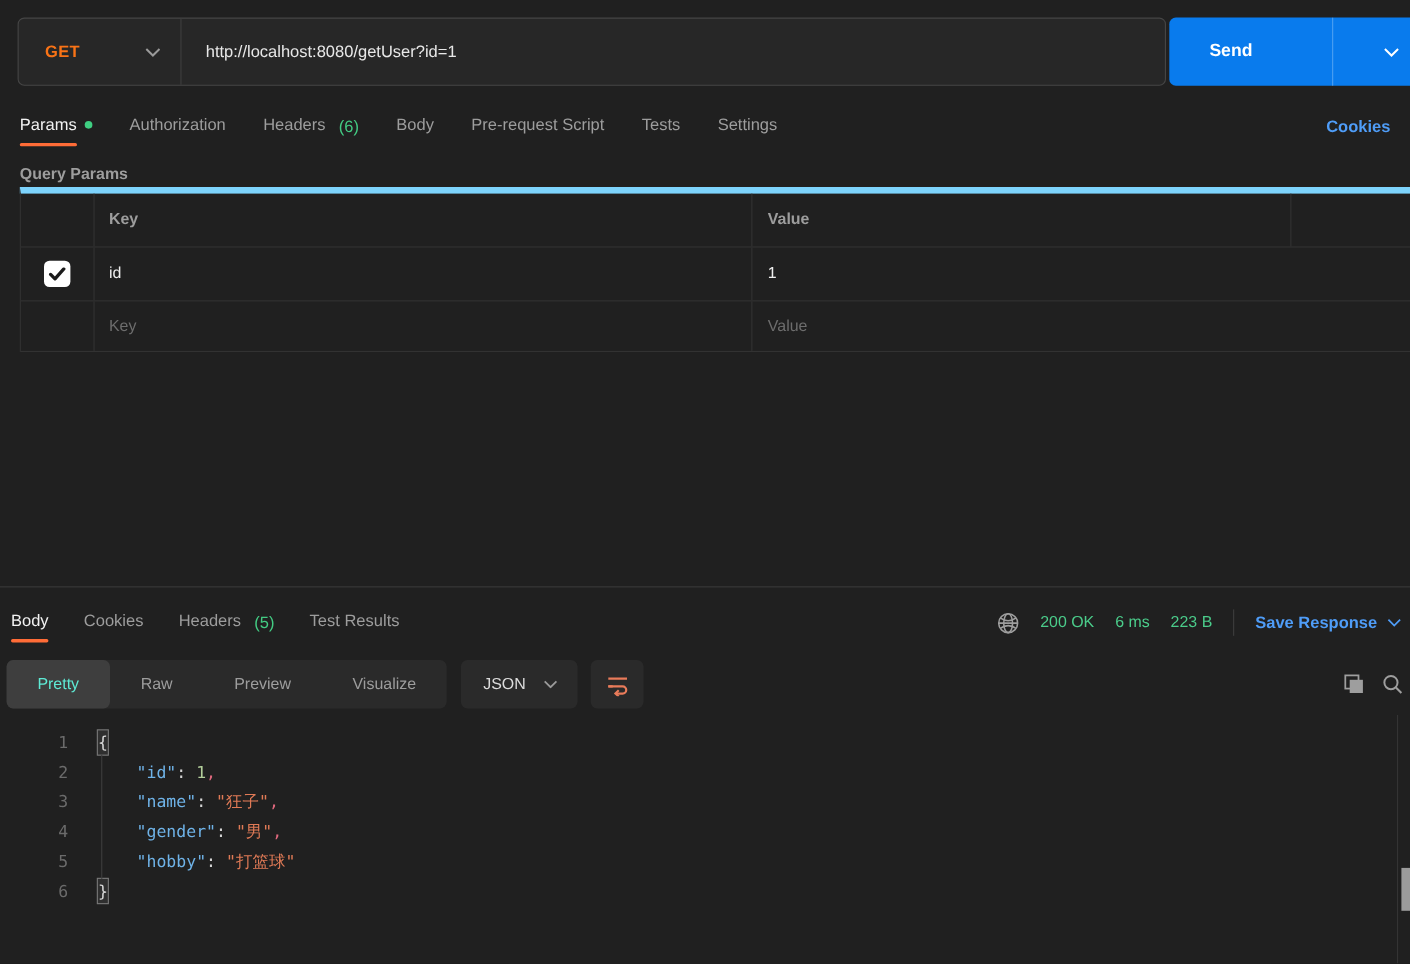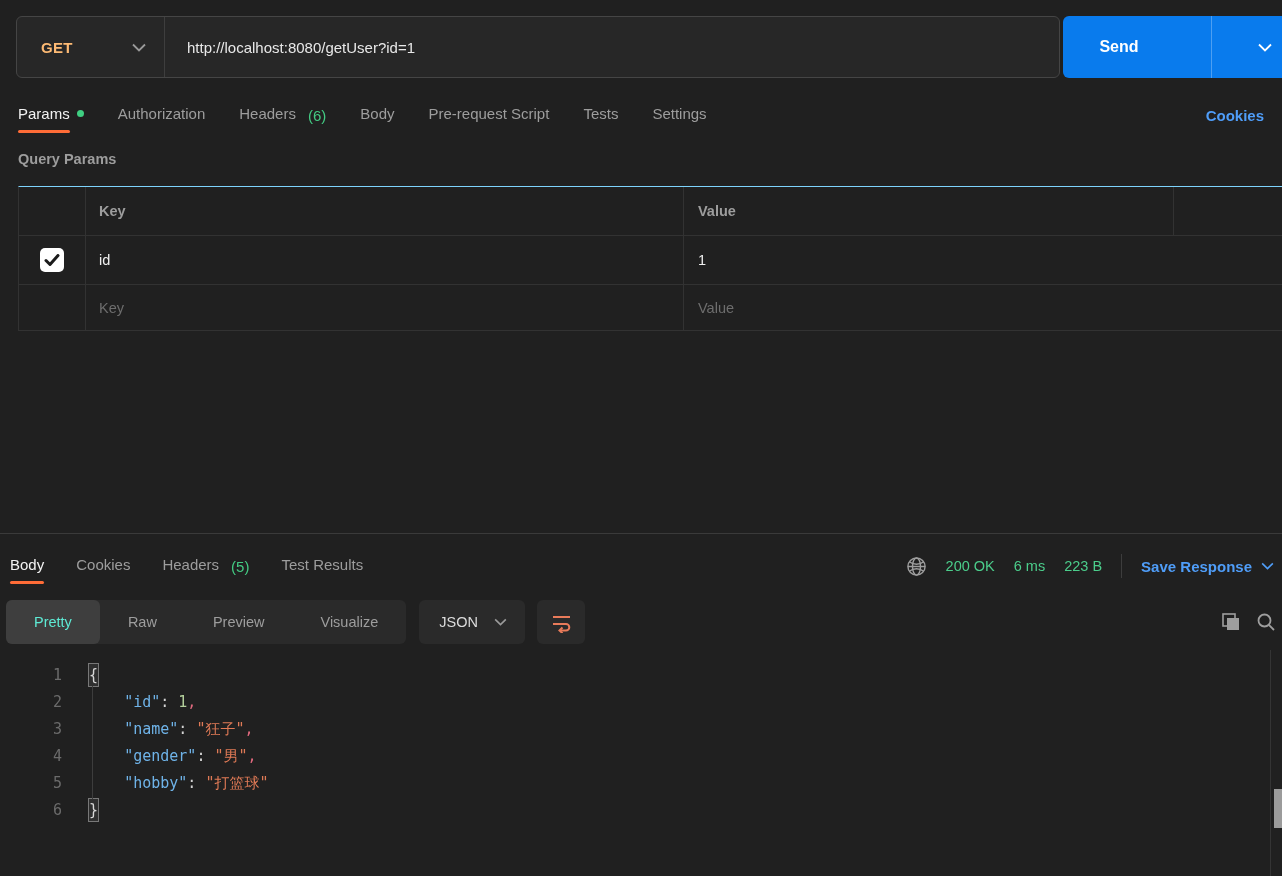--- a/index.html
+++ b/index.html
@@ -7,21 +7,21 @@
     font-family:"Liberation Sans", sans-serif; color:#ededed; }
   #app { position:relative; width:1282px; height:876px; background:#202020; }
 
   
   .url-row { position:absolute; top:16px; left:16px; right:0; height:62px; display:flex; }
   .url-box { width:1115px; height:62px; background:#272727; border:1px solid #454545;
     border-radius:6px; display:flex; align-items:center; }
   .method-seg { width:148px; height:100%; display:flex; align-items:center;
     justify-content:space-between; padding:0 18px 0 24px; cursor:pointer;
     border-right:1px solid #3e3e3e; }
-  .method-label { color:#fdba74; font-weight:bold; font-size:15px; letter-spacing:.3px; }
+  .method-label { color:#f97316; font-weight:bold; font-size:15px; letter-spacing:.3px; }
   .url-text { padding-left:22px; font-size:15px; color:#e8e8e8; }
   .send-btn { margin-left:3px; flex:1; height:62px; background:#097bed; border-radius:6px 0 0 6px;
     display:flex; align-items:center; cursor:pointer;gap:36px; }
   .send-label { width:112px; text-align:center; color:#fff; font-size:16px; font-weight:bold; }
   .send-divider { width:1px; height:62px; background:rgba(255,255,255,.28); }
   .send-caret { width:34px; display:flex; justify-content:center; }
 
   
   .req-tabs { position:absolute; top:94px; left:18px; right:0; height:42px;
     display:flex; align-items:stretch; gap:34px; }
@@ -31,22 +31,22 @@
   .tab.active { color:#f2f2f2; }
   .tab.active .tab-label::after { content:""; position:absolute; left:0; right:0; bottom:3px;
     height:3px; background:#ff6c37; border-radius:2px; }
   .tab .count { color:#43cb83; margin-left:5px; }
   .dot { width:7px; height:7px; border-radius:50%; background:#3fcf82; margin-top:-3px; }
   .cookies-link { position:absolute; right:18px; top:0; height:42px; display:flex; align-items:center;
     color:#4f9df8; font-size:15px; font-weight:bold; cursor:pointer; }
 
   
   .qp-title { position:absolute; top:151px; left:18px; font-size:14.5px; font-weight:bold; color:#9d9d9d; }
-  .qp-table { position:absolute; top:186px; left:18px; width:1264px;
-    border-top:1px solid #7dd3fc; border-left:1px solid #323232; font-size:14.5px; }
+  .qp-table { position:absolute; top:170px; left:18px; width:1264px;
+    border-top:6px solid #7dd3fc; border-left:1px solid #323232; font-size:14.5px; }
   .qp-row { display:flex; border-bottom:1px solid #323232; align-items:stretch; }
   .qp-row.hdr { height:49px; } .qp-row.data { height:49px; } .qp-row.empty { height:46px; }
   .c-check { width:67px; border-right:1px solid #323232; display:flex; align-items:center; justify-content:center; }
   .c-key { width:598px; border-right:1px solid #323232; display:flex; align-items:center; padding-left:13px; }
   .c-val { width:490px; display:flex; align-items:center; padding-left:14px; }
   .c-bulk { flex:1; display:flex; align-items:center; padding-left:14px; }
   .hdr .c-val { border-right:1px solid #323232; }
   .hdr .c-key, .hdr .c-val { color:#9d9d9d; font-weight:bold; }
   .bulk-btn { color:#f5f5f5; font-weight:bold; cursor:pointer; }
   .cell-text { color:#efefef; cursor:text; }

